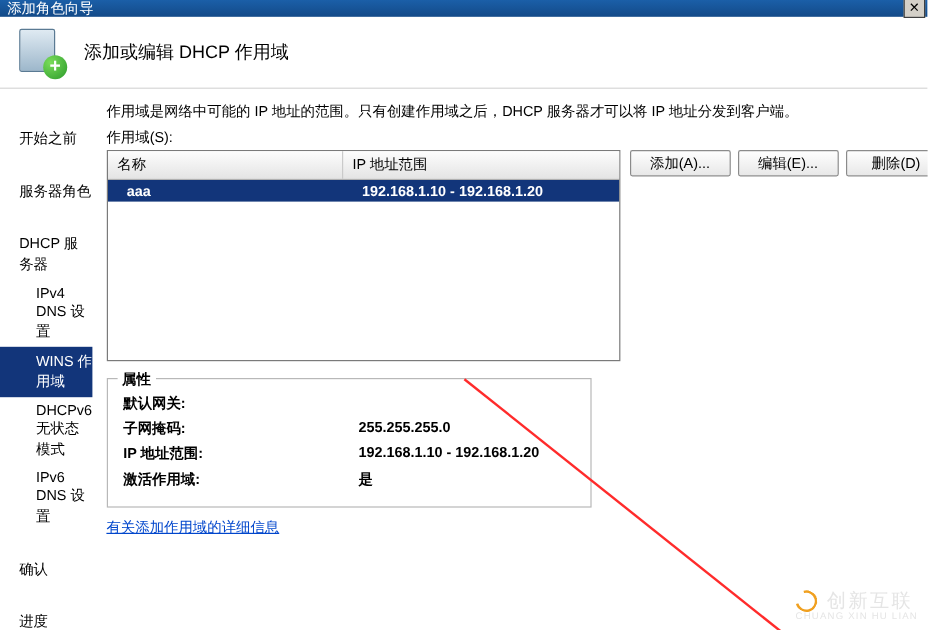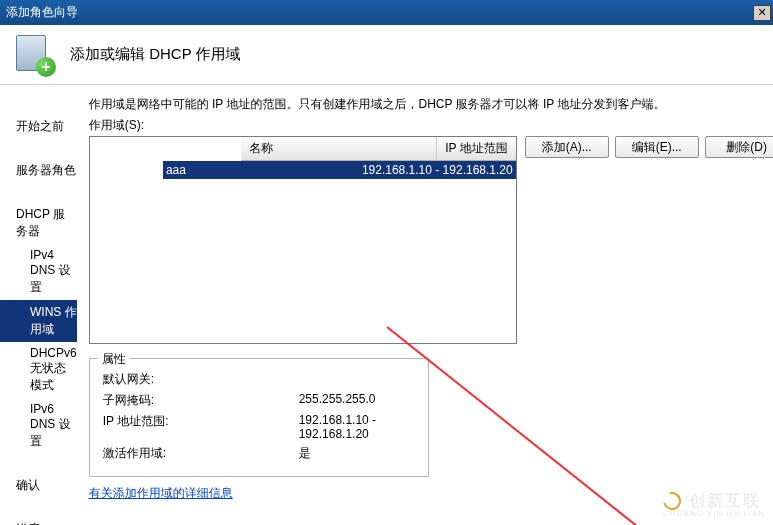--- a/index.html
+++ b/index.html
@@ -8,21 +8,21 @@
     font-size: 12px;
     background: #fff;
     width: 773px;
     height: 525px;
     overflow: hidden;
     position: relative;
   }
   .titlebar {
     background: linear-gradient(#1b5fa8, #134a88);
     color: #fff;
-    height: 25px;
+    height: 14px;
     display: flex;
     align-items: center;
     justify-content: space-between;
     padding: 0 2px 0 6px;
     font-size: 12px;
   }
   .titlebar .close {
     width: 18px;
     height: 16px;
     background: #d4d0c8;
@@ -100,66 +100,66 @@
     padding: 10px 10px 0 12px;
     position: relative;
   }
   .desc { line-height: 1.5; margin-bottom: 4px; }
   .label-scope { margin-bottom: 2px; }
   .scope-row { display: flex; gap: 8px; align-items: flex-start; }
   .listview {
     width: 428px;
     border: 1px solid #7a7a7a;
     background: #fff;
-    height: 208px;
+    height: 176px;
     display: flex;
     flex-direction: column;
-    align-items: flex-end;
   }
   .lv-header {
     display: flex;
     background: linear-gradient(#fdfdfd, #e4e4e4);
     border-bottom: 1px solid #b0b0b0;
     font-size: 12px;
   }
   .lv-col {
     padding: 3px 8px;
     border-right: 1px solid #cacaca;
   }
   .lv-col.name { width: 196px; }
   .lv-col.range { flex: 1; border-right: none; }
   .lv-body { flex: 1; overflow: auto; }
   .lv-row {
     display: flex;
     font-size: 12px;
     cursor: pointer;
   }
   .lv-row.selected { background: #12357a; color: #fff; }
-  .lv-cell { padding: 2px 3px; }
+  .lv-cell { padding: 2px 16px; font-weight: bold; }
   .lv-cell.name { width: 196px; }
   .lv-cell.range { flex: 1; }
   .btn-col { display: flex; flex-direction: row; gap: 6px; }
   .btn {
     width: 84px;
     height: 22px;
     background: linear-gradient(#fefefe, #e8e8e8);
     border: 1px solid #8b8b8b;
     border-radius: 2px;
     font-size: 12px;
     cursor: pointer;
     padding: 0 6px;
     text-align: center;
   }
   .propbox {
     margin-top: 14px;
-    width: 340px;
+    width: 404px;
     border: 1px solid #b8b8b8;
     padding: 10px 12px 12px 12px;
     position: relative;
     font-size: 12px;
+    font-weight: bold;
   }
   .propbox .legend {
     position: absolute;
     top: -8px;
     left: 8px;
     background: #fff;
     padding: 0 4px;
   }
   .prop-row { display: flex; padding: 2px 1px; }
   .prop-label { width: 196px; }
@@ -174,21 +174,21 @@
   .watermark {
     position: absolute;
     right: 8px;
     bottom: 6px;
     color: #e5e5e5;
     font-size: 11px;
     line-height: 1.1;
     text-align: left;
     pointer-events: none;
   }
-  .watermark .row1 { display: flex; align-items: flex-start; gap: 8px; }
+  .watermark .row1 { display: flex; align-items: flex-end; gap: 8px; }
   .wm-logo {
     width: 18px; height: 18px;
     border: 2px solid #f0a020;
     border-left-color: transparent;
     border-radius: 50%;
     transform: rotate(30deg);
   }
   .wm-big { font-size: 16px; letter-spacing: 2px; color: #e5e5e5; }
   .wm-small { font-size: 8px; letter-spacing: 1px; color: #e5e5e5; }
 </style>

